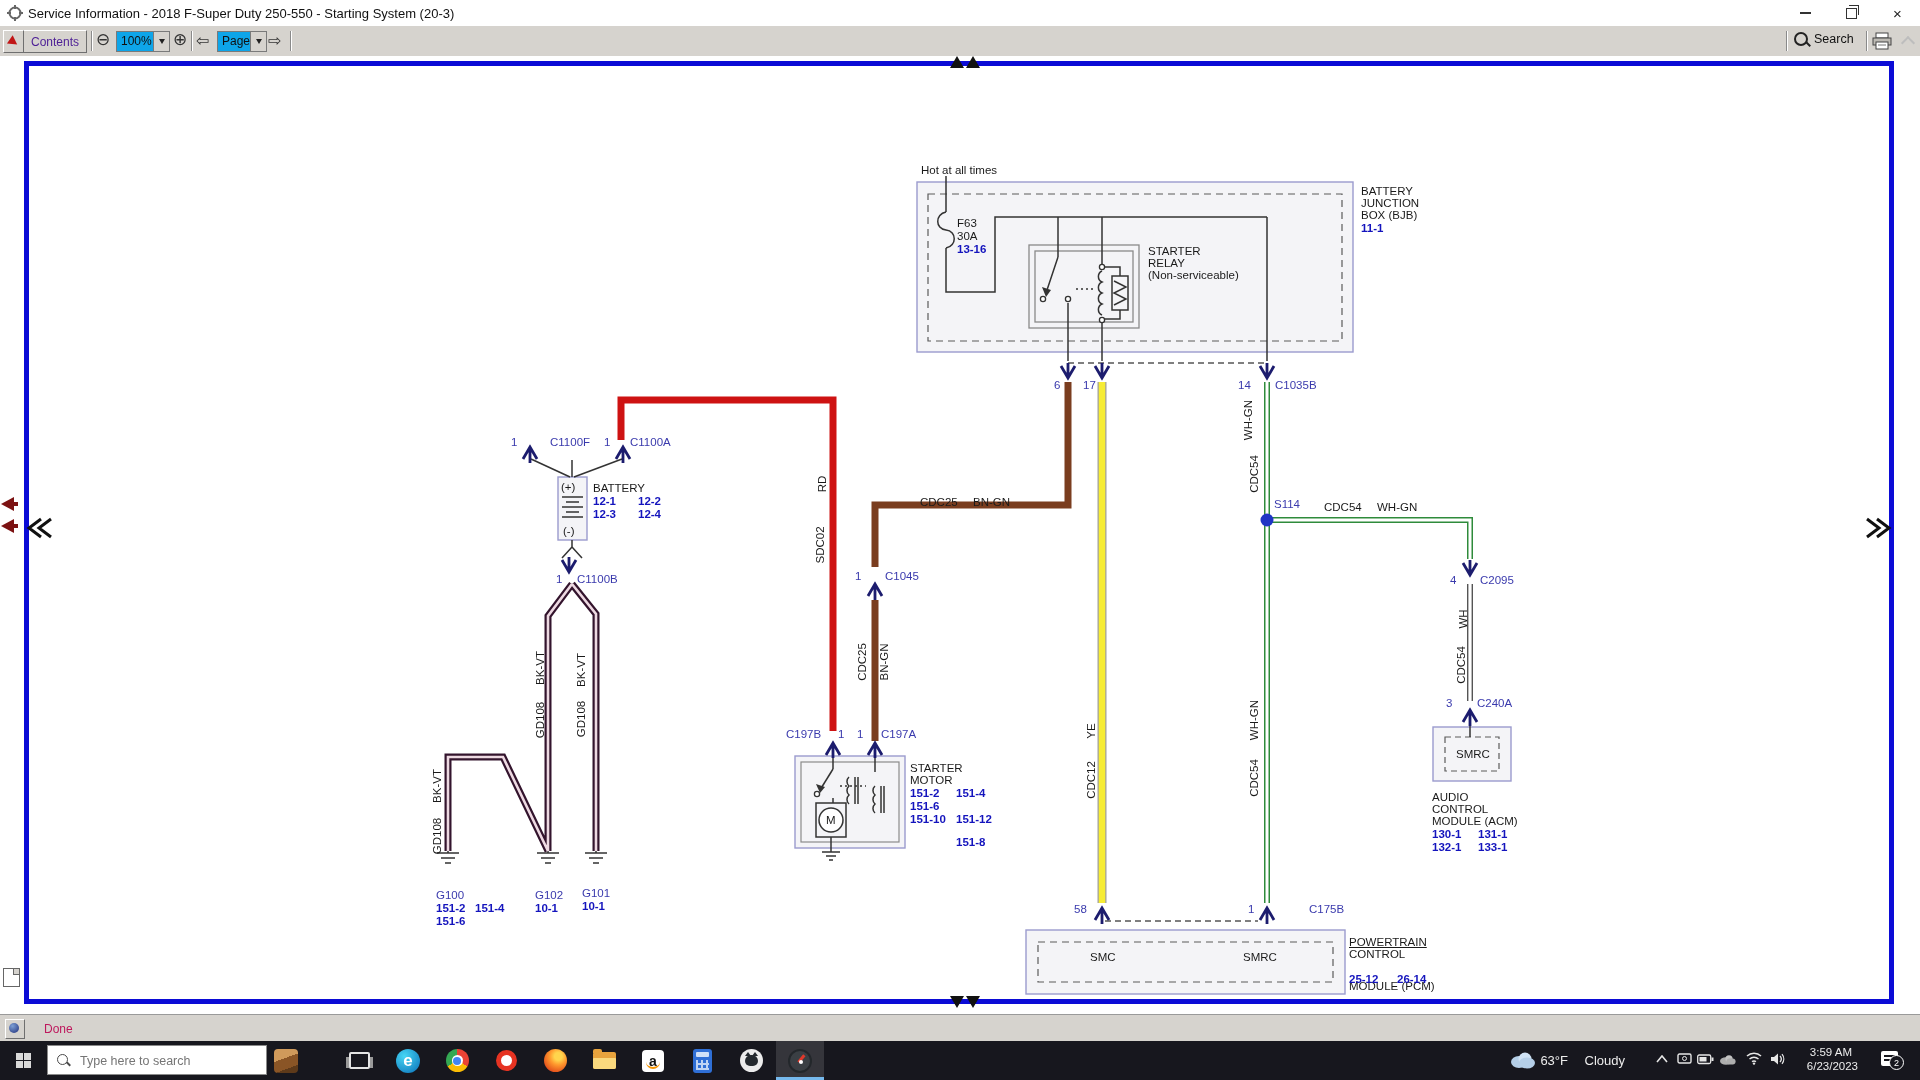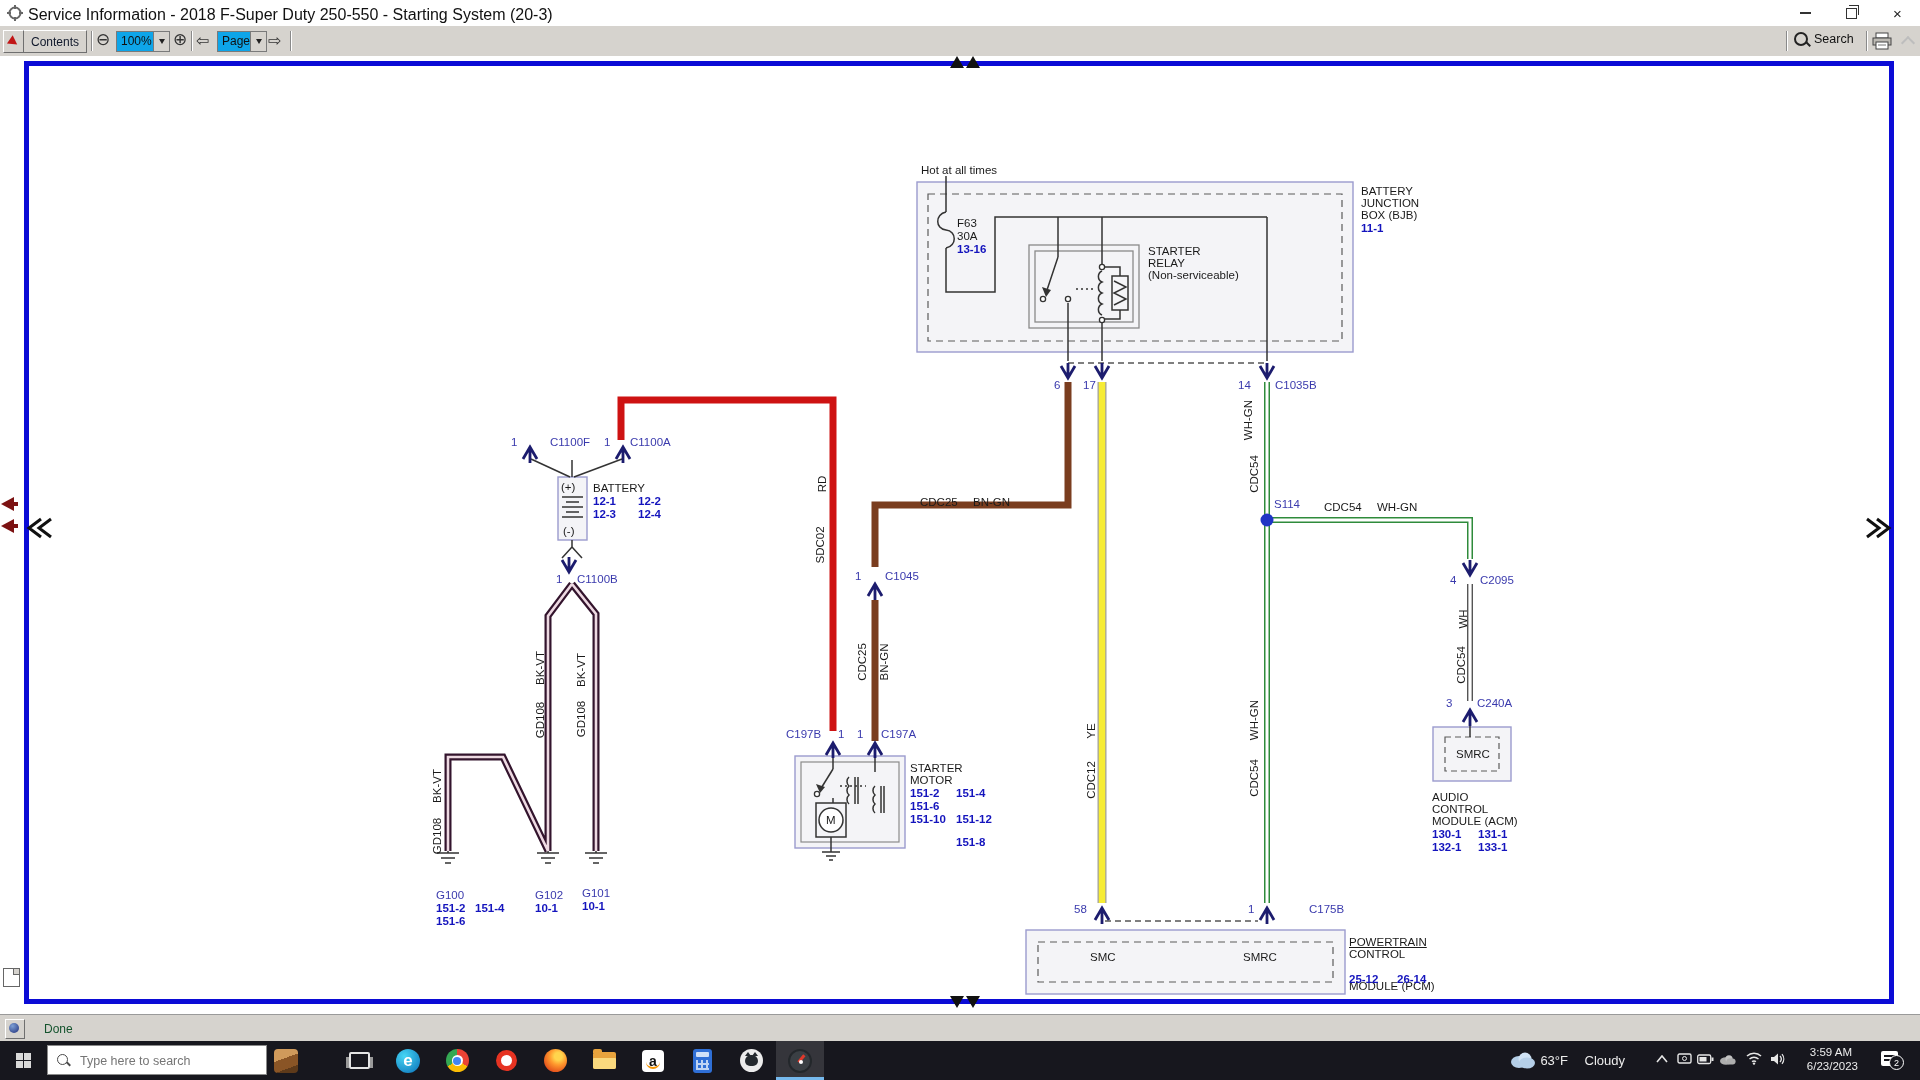--- a/index.html
+++ b/index.html
@@ -1,26 +1,26 @@
 <!DOCTYPE html>
 <html><head>
 <meta charset="utf-8">
 <style>
   html,body{margin:0;padding:0;background:#fff;}
   #root{position:relative;width:1920px;height:1080px;overflow:hidden;font-family:"Liberation Sans",sans-serif;background:#fff;}
   
   .titlebar{position:absolute;left:0;top:0;width:1920px;height:26px;background:#ffffff;border-bottom:1px solid #d8d8d8;}
-  .titlebar .ttext{position:absolute;left:28px;top:6px;font-size:16px;color:#111;}
+  .titlebar .ttext{position:absolute;left:28px;top:6px;font-size:13px;color:#111;}
   .appico{position:absolute;left:7px;top:5px;width:16px;height:16px;}
   .wbtn{position:absolute;top:0;width:45px;height:26px;display:flex;align-items:center;justify-content:center;color:#222;font-size:15px;}
   .minbar{width:11px;height:1.5px;background:#333;}
   .restico{width:9px;height:9px;border:1.2px solid #333;position:relative;background:#fff;}
   .restico:before{content:"";position:absolute;left:2px;top:-4px;width:9px;height:9px;border:1.2px solid #333;border-bottom:none;border-left:none;}
   .toolbar{position:absolute;left:0;top:26px;width:1920px;height:30px;background:#d6d3ce;border-bottom:1px solid #a8a6a0;}
-  .tbbtn{position:absolute;top:4px;height:21px;background:#d6d3ce;border-top:1px solid #fff;border-left:1px solid #fff;border-right:1px solid #6f6f6f;border-bottom:1px solid #6f6f6f;font-size:12px;color:#0f172a;display:flex;align-items:center;justify-content:center;}
+  .tbbtn{position:absolute;top:4px;height:21px;background:#d6d3ce;border-top:1px solid #fff;border-left:1px solid #fff;border-right:1px solid #6f6f6f;border-bottom:1px solid #6f6f6f;font-size:12px;color:#4c1d95;display:flex;align-items:center;justify-content:center;}
   .sep{position:absolute;top:5px;width:0;height:20px;border-left:1px solid #8a8a8a;border-right:1px solid #ffffff;}
   .flaticon{position:absolute;top:3px;font-size:17px;color:#333;line-height:22px;}
   .arrowicon{position:absolute;top:4px;font-size:16px;color:#333;line-height:22px;}
   .combo{position:absolute;top:5px;height:19px;background:#0ea5e9;border:1px solid #7a7a7a;font-size:12px;color:#111;}
   .combo .cval{position:absolute;left:4px;top:2px;}
   .combo .cbtn{position:absolute;right:0;top:0;width:15px;height:100%;background:#d6d3ce;border-left:1px solid #7a7a7a;display:flex;align-items:center;justify-content:center;}
   .dtri{width:0;height:0;border-left:3.5px solid transparent;border-right:3.5px solid transparent;border-top:5px solid #222;}
   .mag{position:relative;width:10px;height:10px;border:2px solid #222;border-radius:50%;display:inline-block;}
   .mag:after{content:"";position:absolute;left:9px;top:9px;width:6px;height:2.4px;background:#222;transform:rotate(45deg);}
   .chev{position:absolute;width:8px;height:8px;border-left:2px solid #bdbdbd;border-top:2px solid #bdbdbd;transform:rotate(45deg);}
@@ -36,21 +36,21 @@
   .redbtn{position:absolute;left:3px;top:30px;width:19px;height:21px;background:#d6d3ce;border-top:1px solid #fff;border-left:1px solid #fff;border-right:1px solid #6f6f6f;border-bottom:1px solid #6f6f6f;display:flex;align-items:center;justify-content:center;}
   .redtri{width:0;height:0;border-top:5px solid transparent;border-bottom:5px solid transparent;border-left:9px solid #c11616;transform:rotate(35deg);}
   .marker{position:absolute;left:1px;width:0;height:0;border-top:7px solid transparent;border-bottom:7px solid transparent;border-right:13px solid #7c1212;}
   .marker:after{content:"";position:absolute;left:12px;top:-2px;width:5px;height:4px;background:#7c1212;}
   .pageico{position:absolute;left:3px;top:968px;width:15px;height:17px;background:#fff;border:1px solid #666;}
   .pageico:before{content:"";position:absolute;right:0;top:0;width:5px;height:5px;background:#d6d3ce;border-left:1px solid #666;border-bottom:1px solid #666;}
   
   .statusbar{position:absolute;left:0;top:1014px;width:1920px;height:27px;background:#d6d3ce;border-top:1px solid #9a9a9a;}
   .statico{position:absolute;left:5px;top:4px;width:18px;height:18px;background:#d6d3ce;border-top:1px solid #fff;border-left:1px solid #fff;border-right:1px solid #6f6f6f;border-bottom:1px solid #6f6f6f;}
   .statico:before{content:"";position:absolute;left:3px;top:3px;width:10px;height:10px;border-radius:50%;background:radial-gradient(circle at 35% 30%,#7d9fd4,#20307c);}
-  .statusbar .stext{position:absolute;left:44px;top:7px;font-size:12px;color:#14532d;}
+  .statusbar .stext{position:absolute;left:44px;top:7px;font-size:12px;color:#be185d;}
   
   .taskbar{position:absolute;left:0;top:1041px;width:1920px;height:39px;background:#17171e;}
   .startbtn{position:absolute;left:0;top:0;width:46px;height:39px;display:flex;align-items:center;justify-content:center;}
   .winlogo{width:15px;height:15px;display:grid;grid-template-columns:7px 7px;grid-template-rows:7px 7px;gap:1px;}
   .winlogo i{background:#d9d9d9;}
   .tsearch{position:absolute;left:47px;top:4px;width:220px;height:30px;background:#fff;border:1px solid #8a8a8a;box-sizing:border-box;}
   .tsearch .mag2{position:absolute;left:9px;top:8px;width:9px;height:9px;border:1.8px solid #4a4a4a;border-radius:50%;}
   .tsearch .mag2:after{content:"";position:absolute;left:8px;top:8px;width:5px;height:2px;background:#4a4a4a;transform:rotate(45deg);}
   .tsearch input{position:absolute;left:30px;top:0;width:180px;height:28px;border:none;outline:none;font-family:"Liberation Sans",sans-serif;font-size:12.5px;color:#555;background:transparent;}
   .tbtn{position:absolute;top:0;width:48px;height:39px;display:flex;align-items:center;justify-content:center;}

